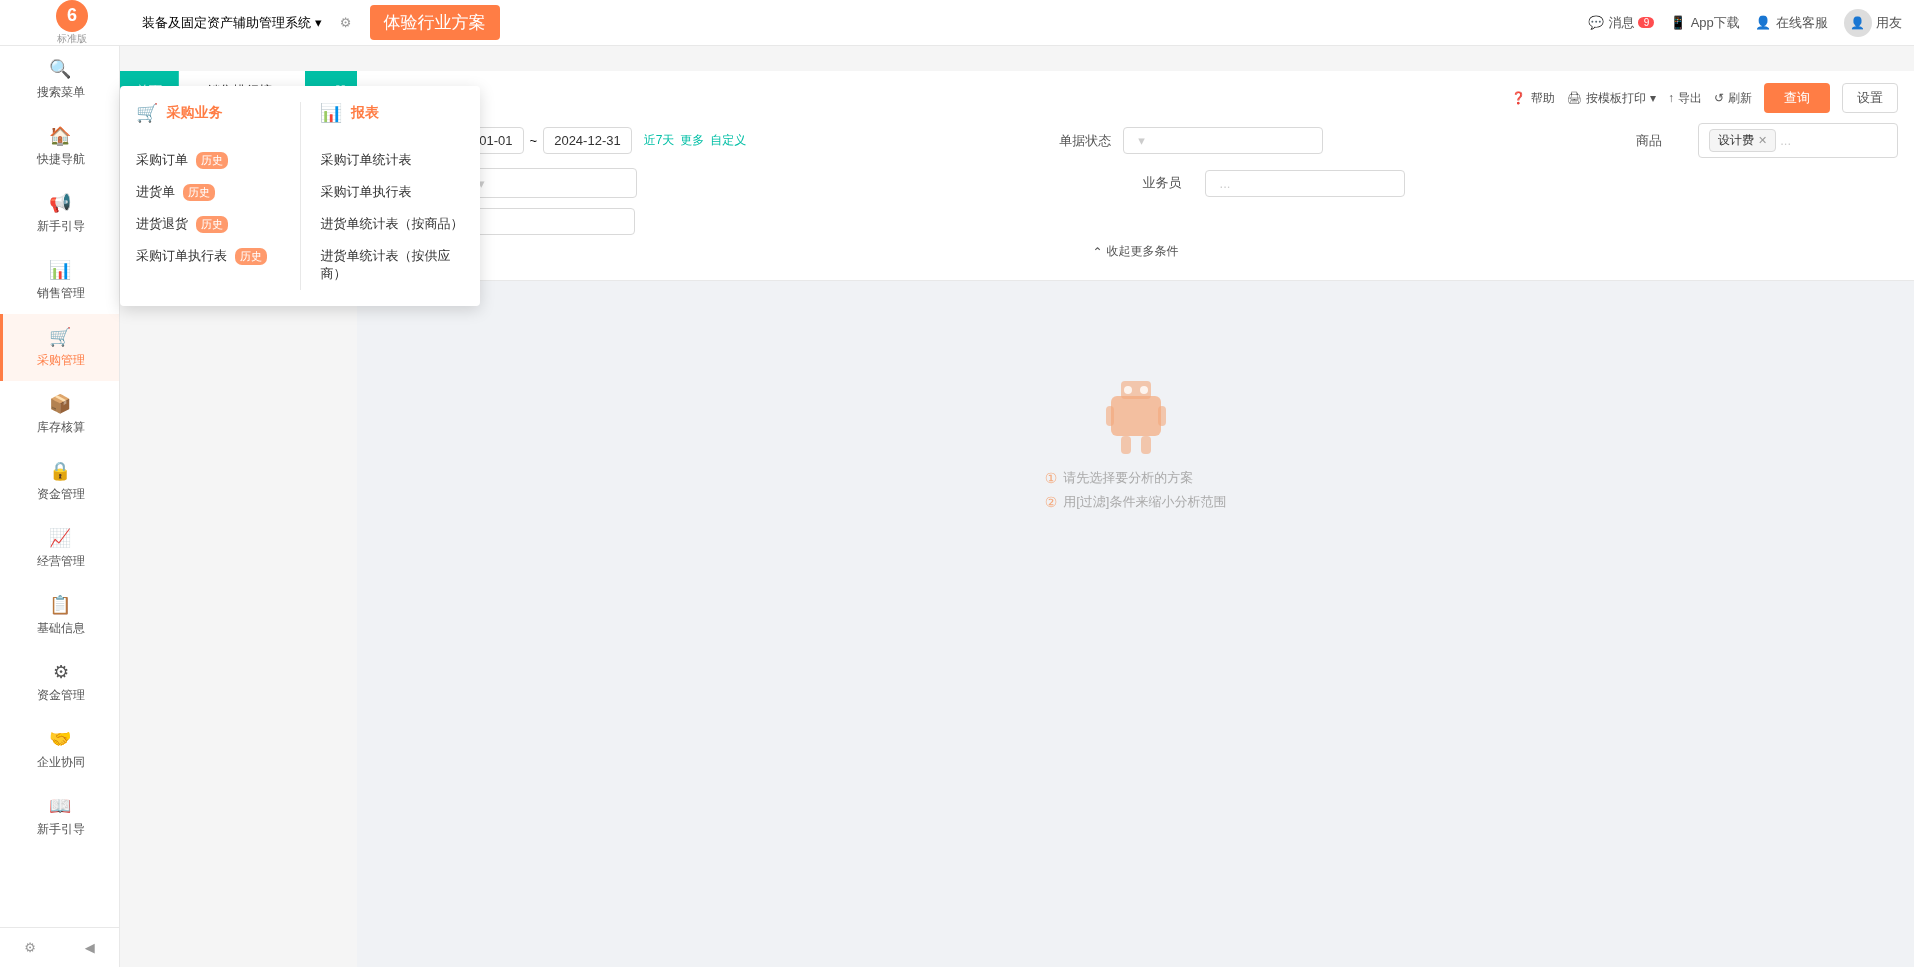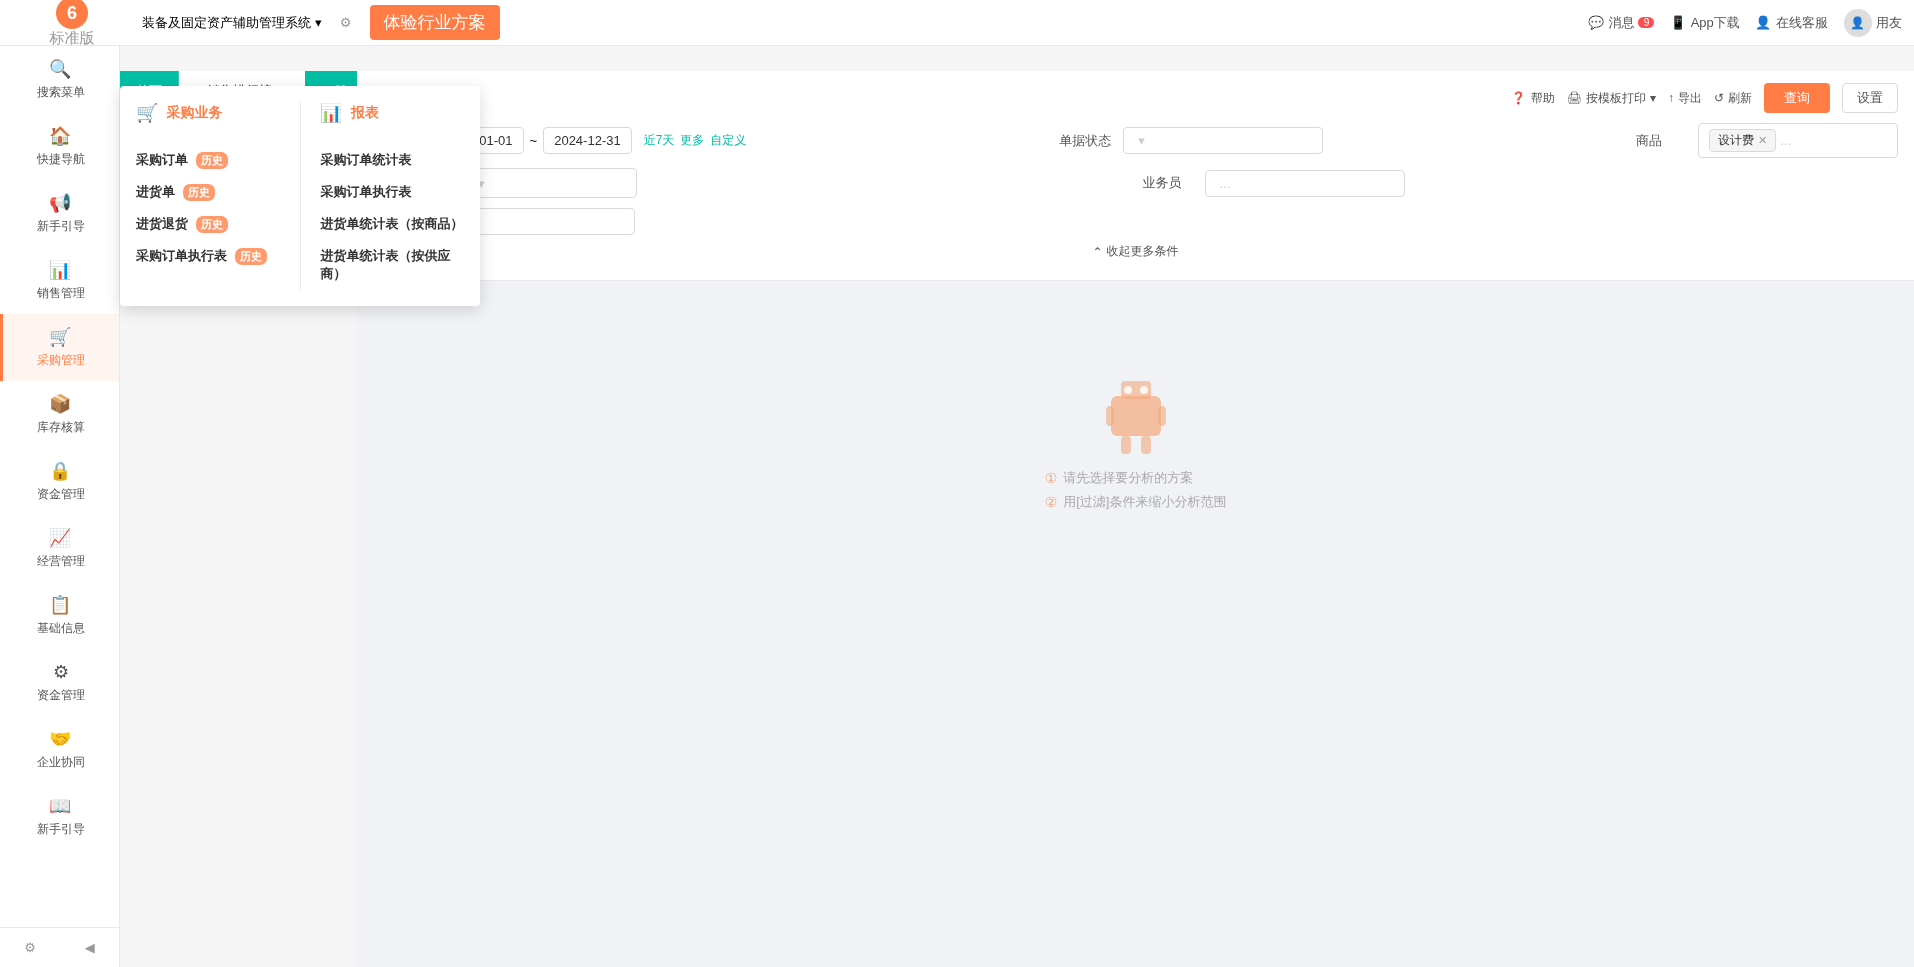--- a/index.html
+++ b/index.html
@@ -25,21 +25,21 @@
       align-items: center;
       justify-content: center;
     }
     .logo-icon {
       width: 32px; height: 32px;
       background: #ff7d45;
       border-radius: 50%;
       display: flex; align-items: center; justify-content: center;
       color: white; font-size: 18px; font-weight: bold;
     }
-    .logo-text { font-size: 15px; color: #999; }
+    .logo-text { font-size: 10px; color: #999; }
     .system-title-dropdown {
       display: flex; align-items: center; gap: 4px; cursor: pointer;
     }
     .settings-icon-btn {
       width: 28px; height: 28px;
       display: flex; align-items: center; justify-content: center;
       cursor: pointer; color: #999;
     }
     .trial-btn {
       background: #ff7d45;
@@ -273,21 +273,21 @@
       padding-bottom: 12px;
       margin-bottom: 8px;
     }
     .dropdown-col-title-icon {
       font-size: 18px;
     }
     .dropdown-item {
       display: flex; align-items: center; gap: 8px;
       padding: 7px 0;
       cursor: pointer;
-      color: #333; font-size: 13px; font-weight: bold;
+      color: #333; font-size: 13px;
     }
     .history-badge {
       background: #ff9a6c; color: white; border-radius: 7px;
       padding: 1px 5px; font-size: 11px;
     }
     .divider-v {
       width: 1px; background: #e8e8e8; margin: 0 4px;
     }
 
     

